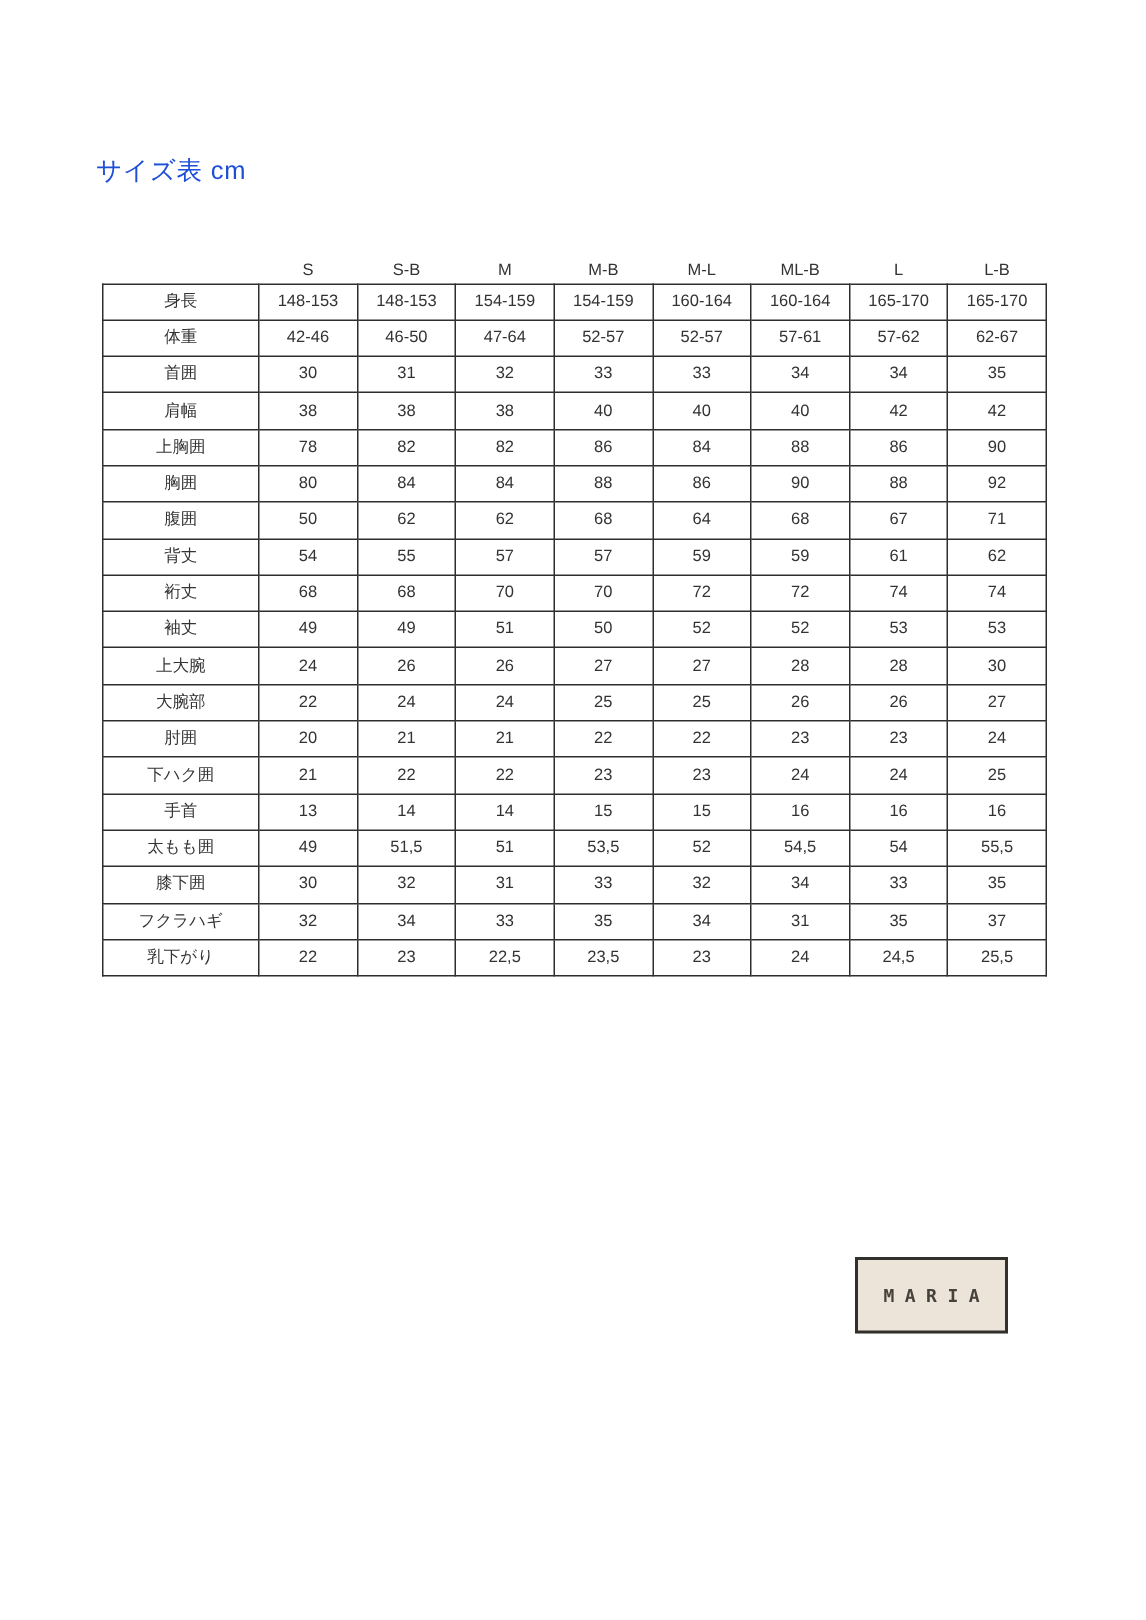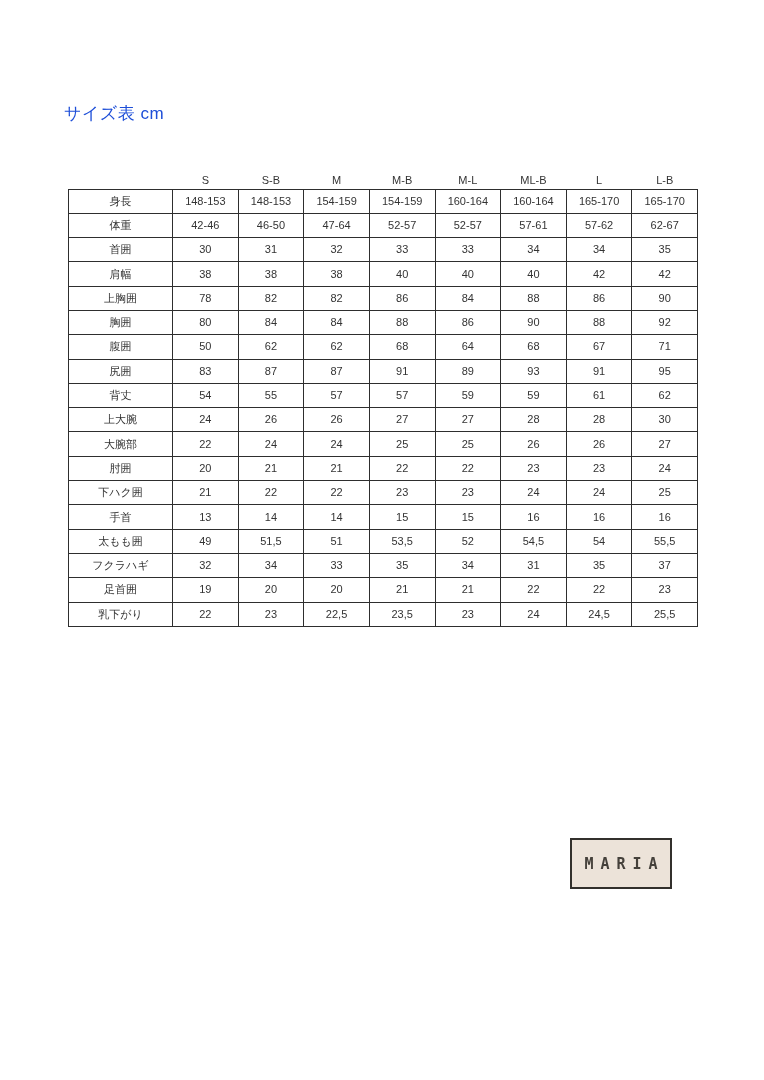--- a/index.html
+++ b/index.html
@@ -61,21 +61,21 @@
     width: 102px;
     height: 51px;
     border: 2px solid #32302c;
     background: #ece3d9;
     display: flex;
     align-items: center;
     justify-content: center;
   }
   .brand-text {
     font-family: "DejaVu Sans Mono", "Liberation Mono", monospace;
-    font-size: 15px;
+    font-size: 12px;
     font-weight: bold;
     color: #45413b;
     letter-spacing: 7px;
     margin-right: -7px; 
   }
 </style>
 </head>
 <body>
 
 <div class="page-title">サイズ表 cm</div>
@@ -172,42 +172,53 @@
           <td>50</td>
           <td>62</td>
           <td>62</td>
           <td>68</td>
           <td>64</td>
           <td>68</td>
           <td>67</td>
           <td>71</td>
         </tr>
         <tr>
-          <td>尻囲</td>
-          <td>83</td>
-          <td>87</td>
-          <td>87</td>
-          <td>91</td>
-          <td>89</td>
-          <td>93</td>
-          <td>91</td>
-          <td>95</td>
-        </tr>
-        <tr>
           <td>背丈</td>
           <td>54</td>
           <td>55</td>
           <td>57</td>
           <td>57</td>
           <td>59</td>
           <td>59</td>
           <td>61</td>
           <td>62</td>
         </tr>
         <tr>
+          <td>裄丈</td>
+          <td>68</td>
+          <td>68</td>
+          <td>70</td>
+          <td>70</td>
+          <td>72</td>
+          <td>72</td>
+          <td>74</td>
+          <td>74</td>
+        </tr>
+        <tr>
+          <td>袖丈</td>
+          <td>49</td>
+          <td>49</td>
+          <td>51</td>
+          <td>50</td>
+          <td>52</td>
+          <td>52</td>
+          <td>53</td>
+          <td>53</td>
+        </tr>
+        <tr>
           <td>上大腕</td>
           <td>24</td>
           <td>26</td>
           <td>26</td>
           <td>27</td>
           <td>27</td>
           <td>28</td>
           <td>28</td>
           <td>30</td>
         </tr>
@@ -260,42 +271,42 @@
           <td>49</td>
           <td>51,5</td>
           <td>51</td>
           <td>53,5</td>
           <td>52</td>
           <td>54,5</td>
           <td>54</td>
           <td>55,5</td>
         </tr>
         <tr>
+          <td>膝下囲</td>
+          <td>30</td>
+          <td>32</td>
+          <td>31</td>
+          <td>33</td>
+          <td>32</td>
+          <td>34</td>
+          <td>33</td>
+          <td>35</td>
+        </tr>
+        <tr>
           <td>フクラハギ</td>
           <td>32</td>
           <td>34</td>
           <td>33</td>
           <td>35</td>
           <td>34</td>
           <td>31</td>
           <td>35</td>
           <td>37</td>
         </tr>
         <tr>
-          <td>足首囲</td>
-          <td>19</td>
-          <td>20</td>
-          <td>20</td>
-          <td>21</td>
-          <td>21</td>
-          <td>22</td>
-          <td>22</td>
-          <td>23</td>
-        </tr>
-        <tr>
           <td>乳下がり</td>
           <td>22</td>
           <td>23</td>
           <td>22,5</td>
           <td>23,5</td>
           <td>23</td>
           <td>24</td>
           <td>24,5</td>
           <td>25,5</td>
         </tr>

